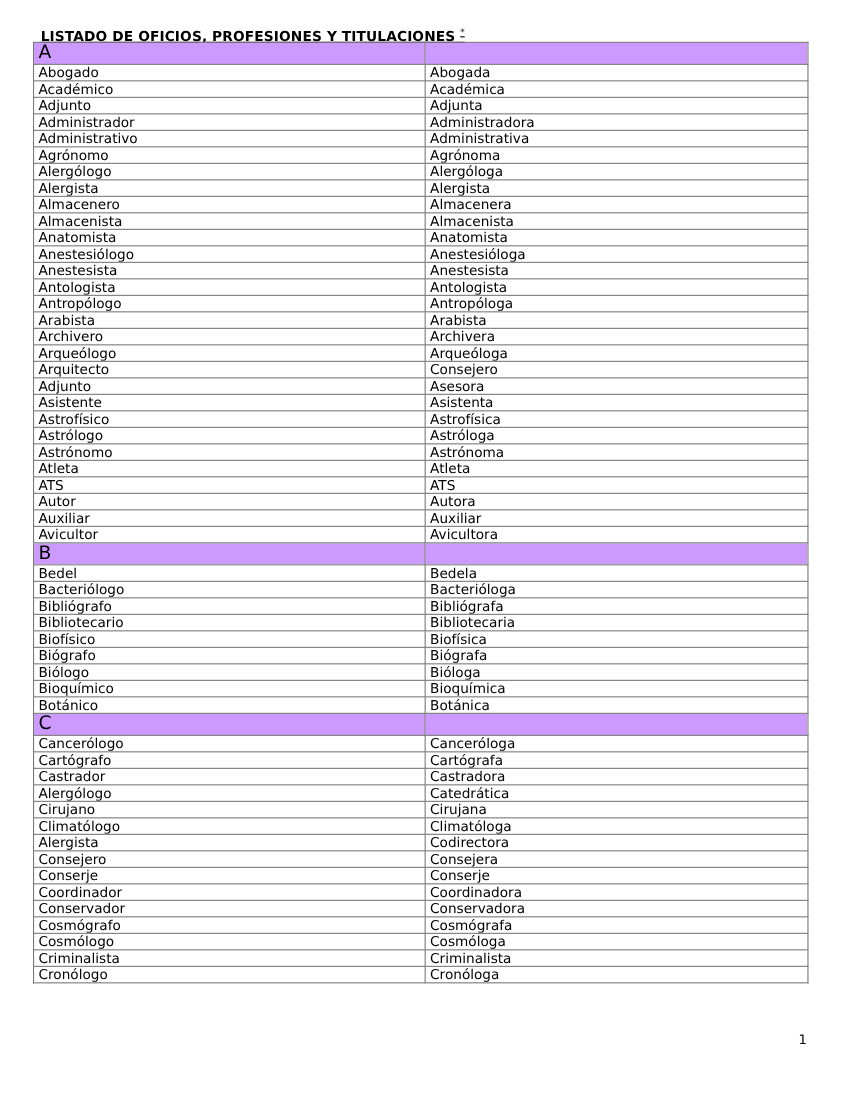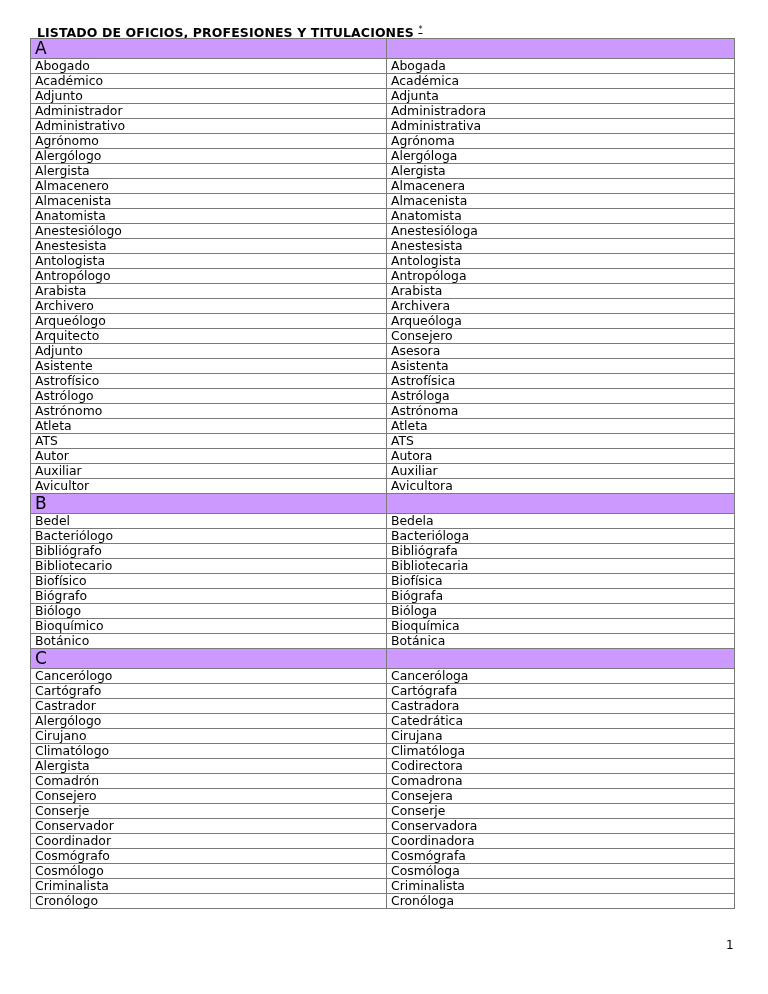--- a/index.html
+++ b/index.html
@@ -213,40 +213,36 @@
       </tr>
       <tr>
         <td class="c1">Climatólogo</td>
         <td class="c2">Climatóloga</td>
       </tr>
       <tr>
         <td class="c1">Alergista</td>
         <td class="c2">Codirectora</td>
       </tr>
       <tr>
-        <td class="c1">Comadrón</td>
-        <td class="c2">Comadrona</td>
-      </tr>
-      <tr>
         <td class="c1">Consejero</td>
         <td class="c2">Consejera</td>
       </tr>
       <tr>
         <td class="c1">Conserje</td>
         <td class="c2">Conserje</td>
       </tr>
       <tr>
+        <td class="c1">Coordinador</td>
+        <td class="c2">Coordinadora</td>
+      </tr>
+      <tr>
         <td class="c1">Conservador</td>
         <td class="c2">Conservadora</td>
       </tr>
       <tr>
-        <td class="c1">Coordinador</td>
-        <td class="c2">Coordinadora</td>
-      </tr>
-      <tr>
         <td class="c1">Cosmógrafo</td>
         <td class="c2">Cosmógrafa</td>
       </tr>
       <tr>
         <td class="c1">Cosmólogo</td>
         <td class="c2">Cosmóloga</td>
       </tr>
       <tr>
         <td class="c1">Criminalista</td>
         <td class="c2">Criminalista</td>

